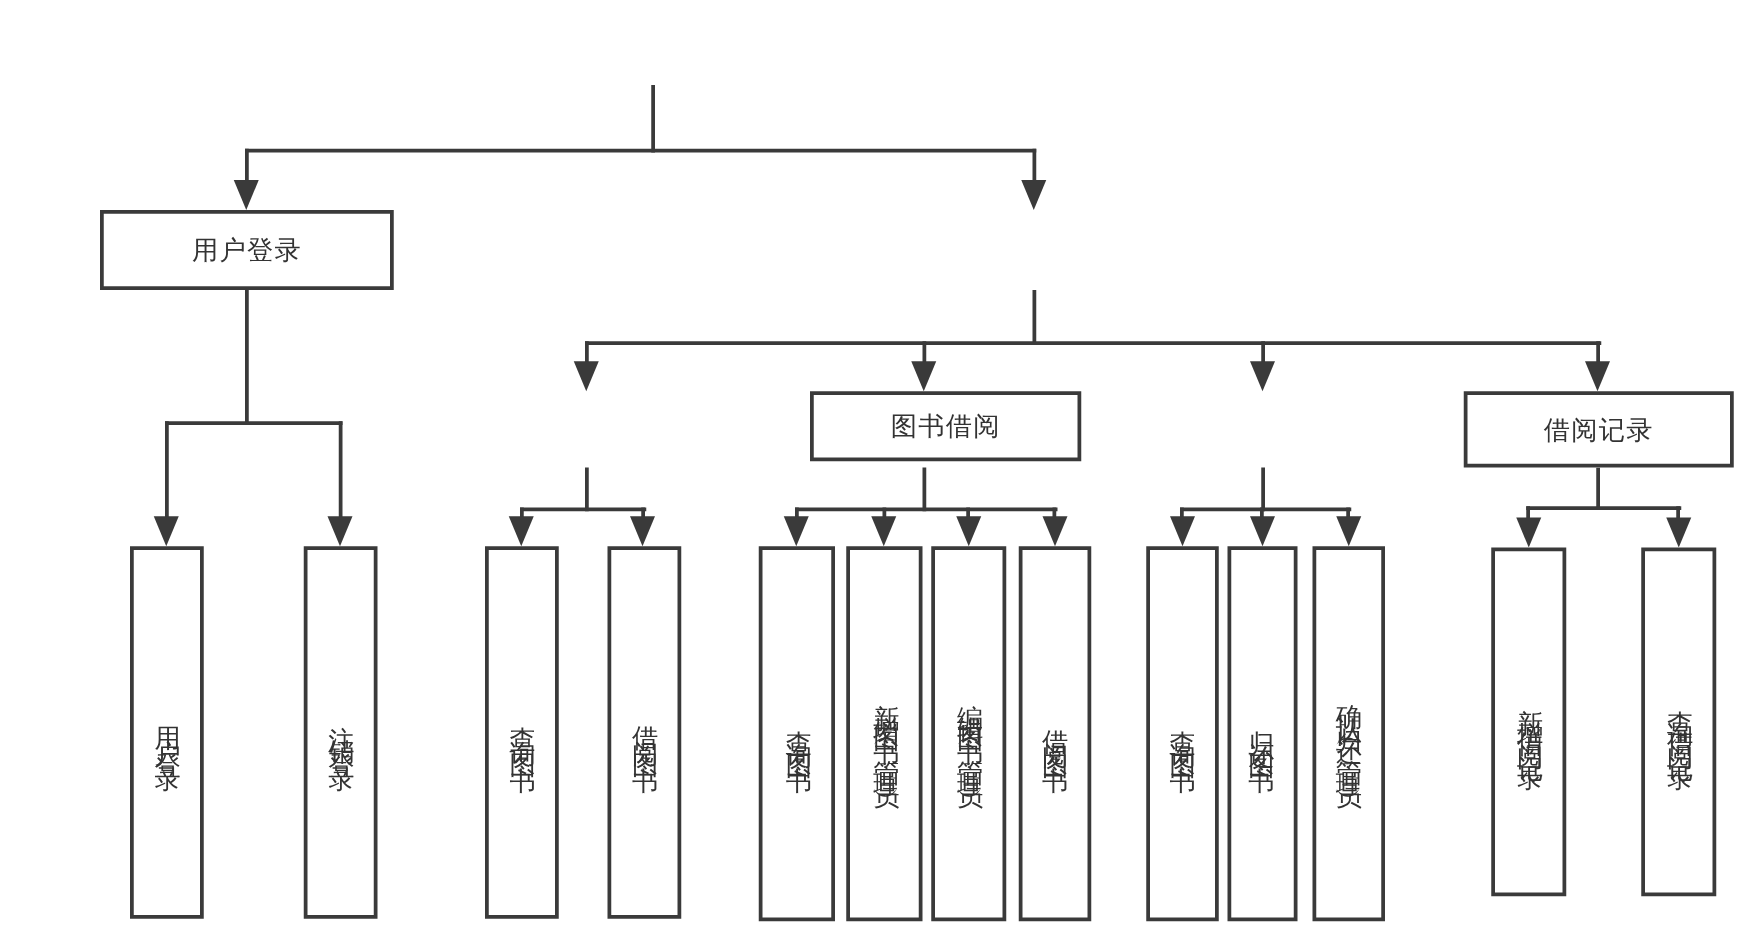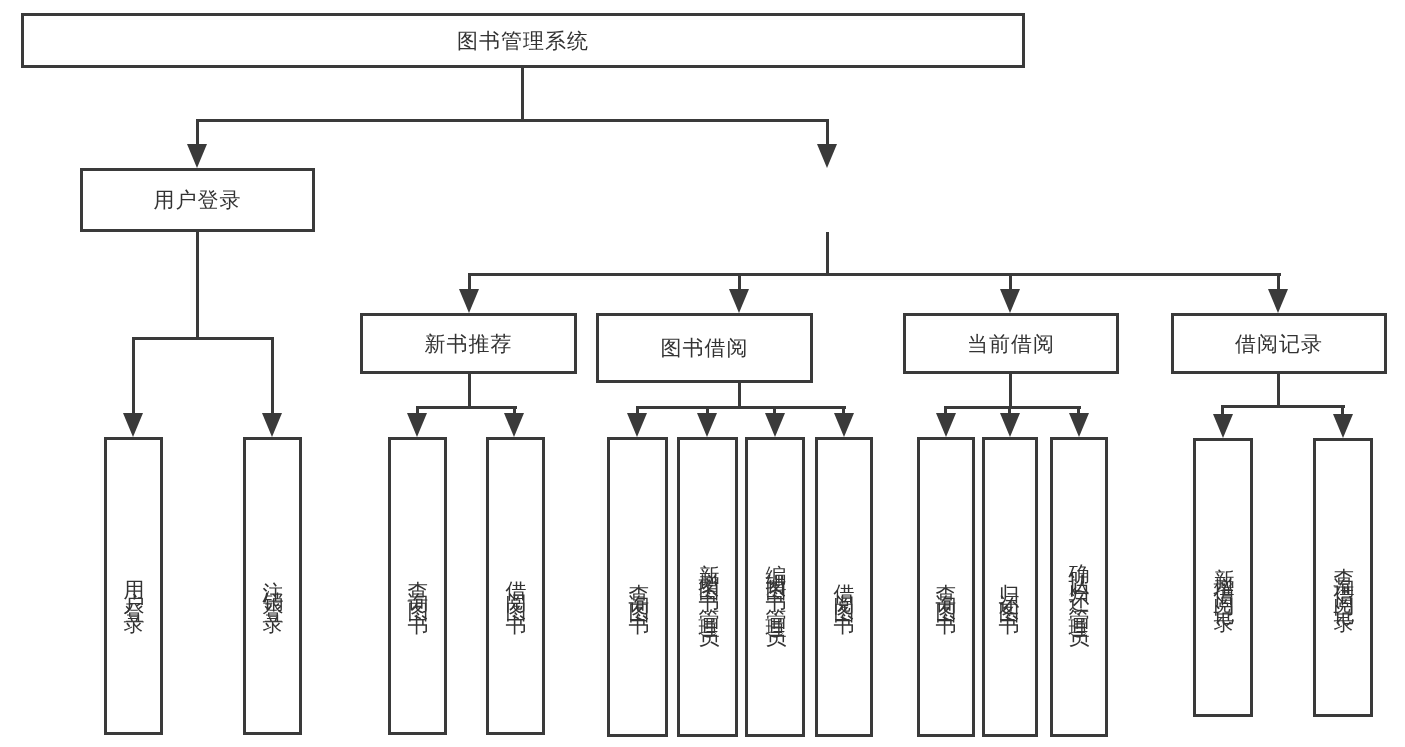--- a/index.html
+++ b/index.html
@@ -71,30 +71,27 @@
     letter-spacing: 1px;
     z-index: 3;
     white-space: nowrap;
   }
 </style>
 </head>
 <body>
 
 <div class="canvas">
 
-  <div class="node" style="left:21px;top:13px;width:1004px;height:55px">图书管理系统</div>
 
   <div class="node" style="left:80px;top:168px;width:235px;height:64px">用户登录</div>
 
 
-  <div class="node" style="left:360px;top:313px;width:217px;height:61px">新书推荐</div>
 
-  <div class="node" style="left:596px;top:313px;width:217px;height:70px">图书借阅</div>
+  <div class="node" style="left:648px;top:313px;width:217px;height:56px">图书借阅</div>
 
-  <div class="node" style="left:903px;top:313px;width:216px;height:61px">当前借阅</div>
 
   <div class="node" style="left:1171px;top:313px;width:216px;height:61px">借阅记录</div>
 
   <div class="leaf" style="left:104px;top:437px;width:59px;height:298px">用户登录</div>
   <div class="leaf" style="left:243px;top:437px;width:59px;height:298px">注销登录</div>
 
   <div class="leaf" style="left:388px;top:437px;width:59px;height:298px">查询图书</div>
   <div class="leaf" style="left:486px;top:437px;width:59px;height:298px">借阅图书</div>
 
   <div class="leaf" style="left:607px;top:437px;width:61px;height:300px;letter-spacing:10px">查询图书</div>

